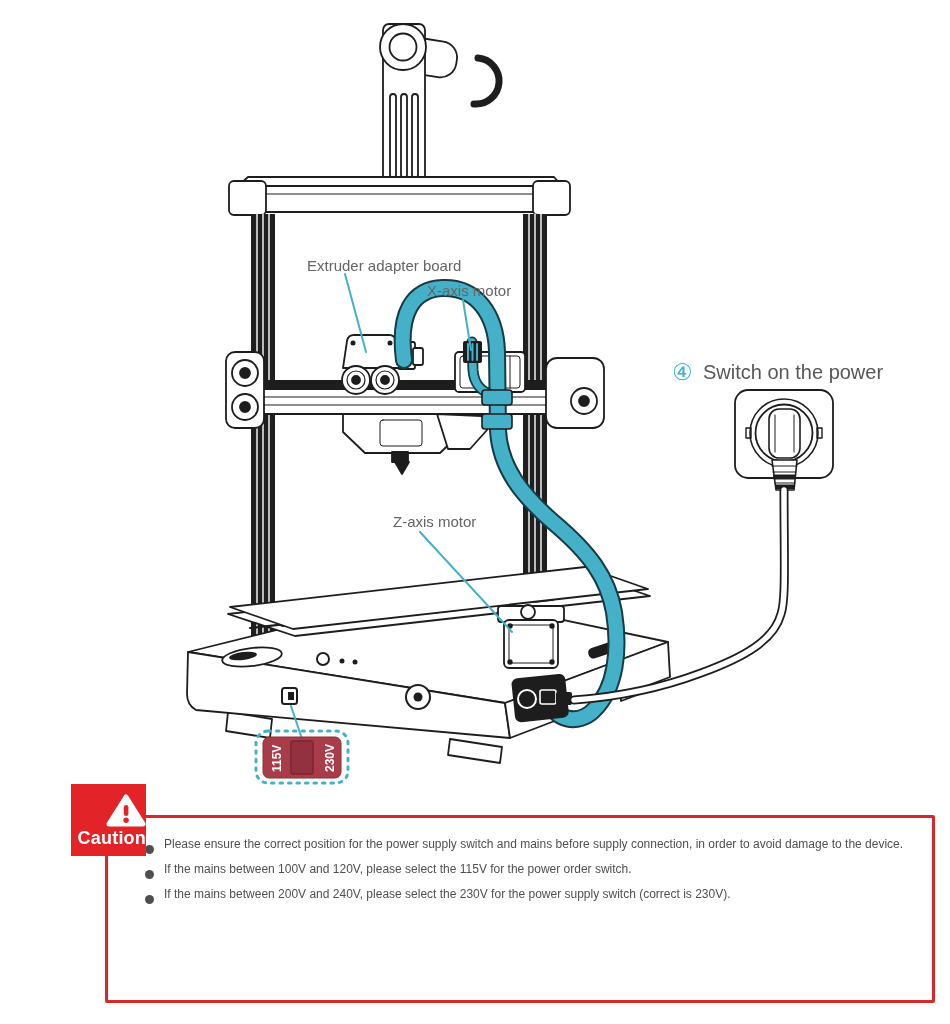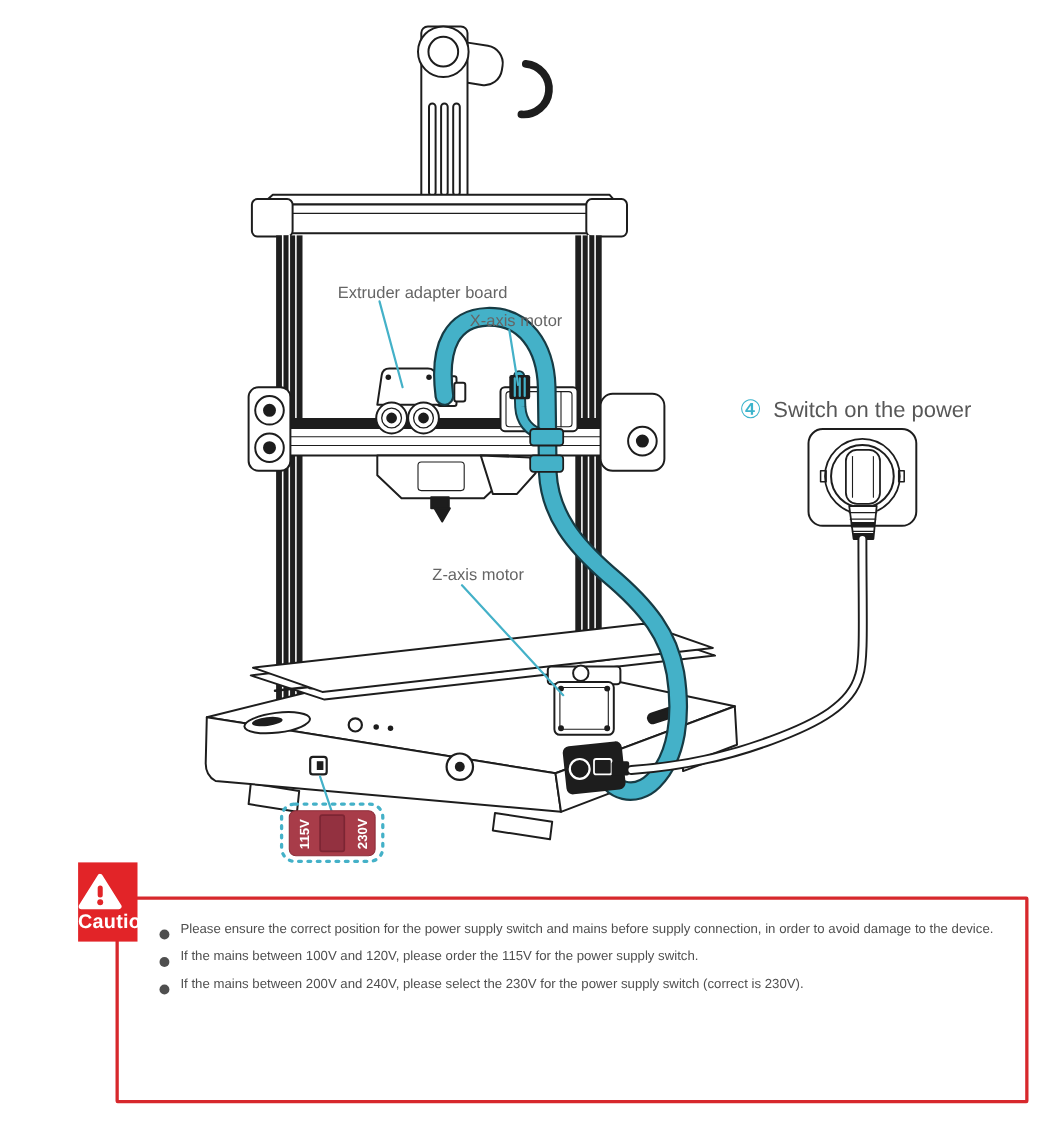--- a/index.html
+++ b/index.html
@@ -10,23 +10,23 @@
   svg text{font-family:"Liberation Sans",sans-serif;}
   .circled{font-family:"DejaVu Sans",sans-serif;}
 
   
   .caution-box{
     position:absolute;left:105px;top:815px;width:830px;height:188px;
     border:3px solid #d7282c;border-radius:2px;box-sizing:border-box;
     padding:20px 20px 0 37px;
   }
   .caution-badge{
-    position:absolute;left:71px;top:784px;width:54px;height:72px;
+    position:absolute;left:71px;top:784px;width:75px;height:72px;
     background:#e22428;z-index:2;display:flex;flex-direction:column;
-    align-items:flex-start;justify-content:center;gap:1px;
+    align-items:flex-end;justify-content:center;gap:1px;
   }
   .caution-badge .badge-label{
     color:#ffffff;font-size:18px;font-weight:bold;line-height:1;letter-spacing:.2px;
   }
   .bullet-list{list-style:none;margin:0;padding:0;}
   .bullet-item{display:flex;gap:10px;margin-bottom:9px;}
   .bullet-dot{
     flex:0 0 9px;width:9px;height:9px;border-radius:50%;background:#4f4f4f;margin-top:7px;
   }
   .bullet-text{
@@ -240,21 +240,21 @@
   </div>
 
   <div class="caution-box">
     <ul class="bullet-list">
       <li class="bullet-item">
         <span class="bullet-dot"></span>
         <span class="bullet-text">Please ensure the correct position for the power supply switch and mains before supply connection, in order to avoid damage to the device.</span>
       </li>
       <li class="bullet-item">
         <span class="bullet-dot"></span>
-        <span class="bullet-text">If the mains between 100V and 120V, please order the 115V for the power supply switch.</span>
+        <span class="bullet-text">If the mains between 100V and 120V, please select the 115V for the power order switch.</span>
       </li>
       <li class="bullet-item">
         <span class="bullet-dot"></span>
         <span class="bullet-text">If the mains between 200V and 240V, please select the 230V for the power supply switch (correct is 230V).</span>
       </li>
     </ul>
   </div>
 
 </div>
 

